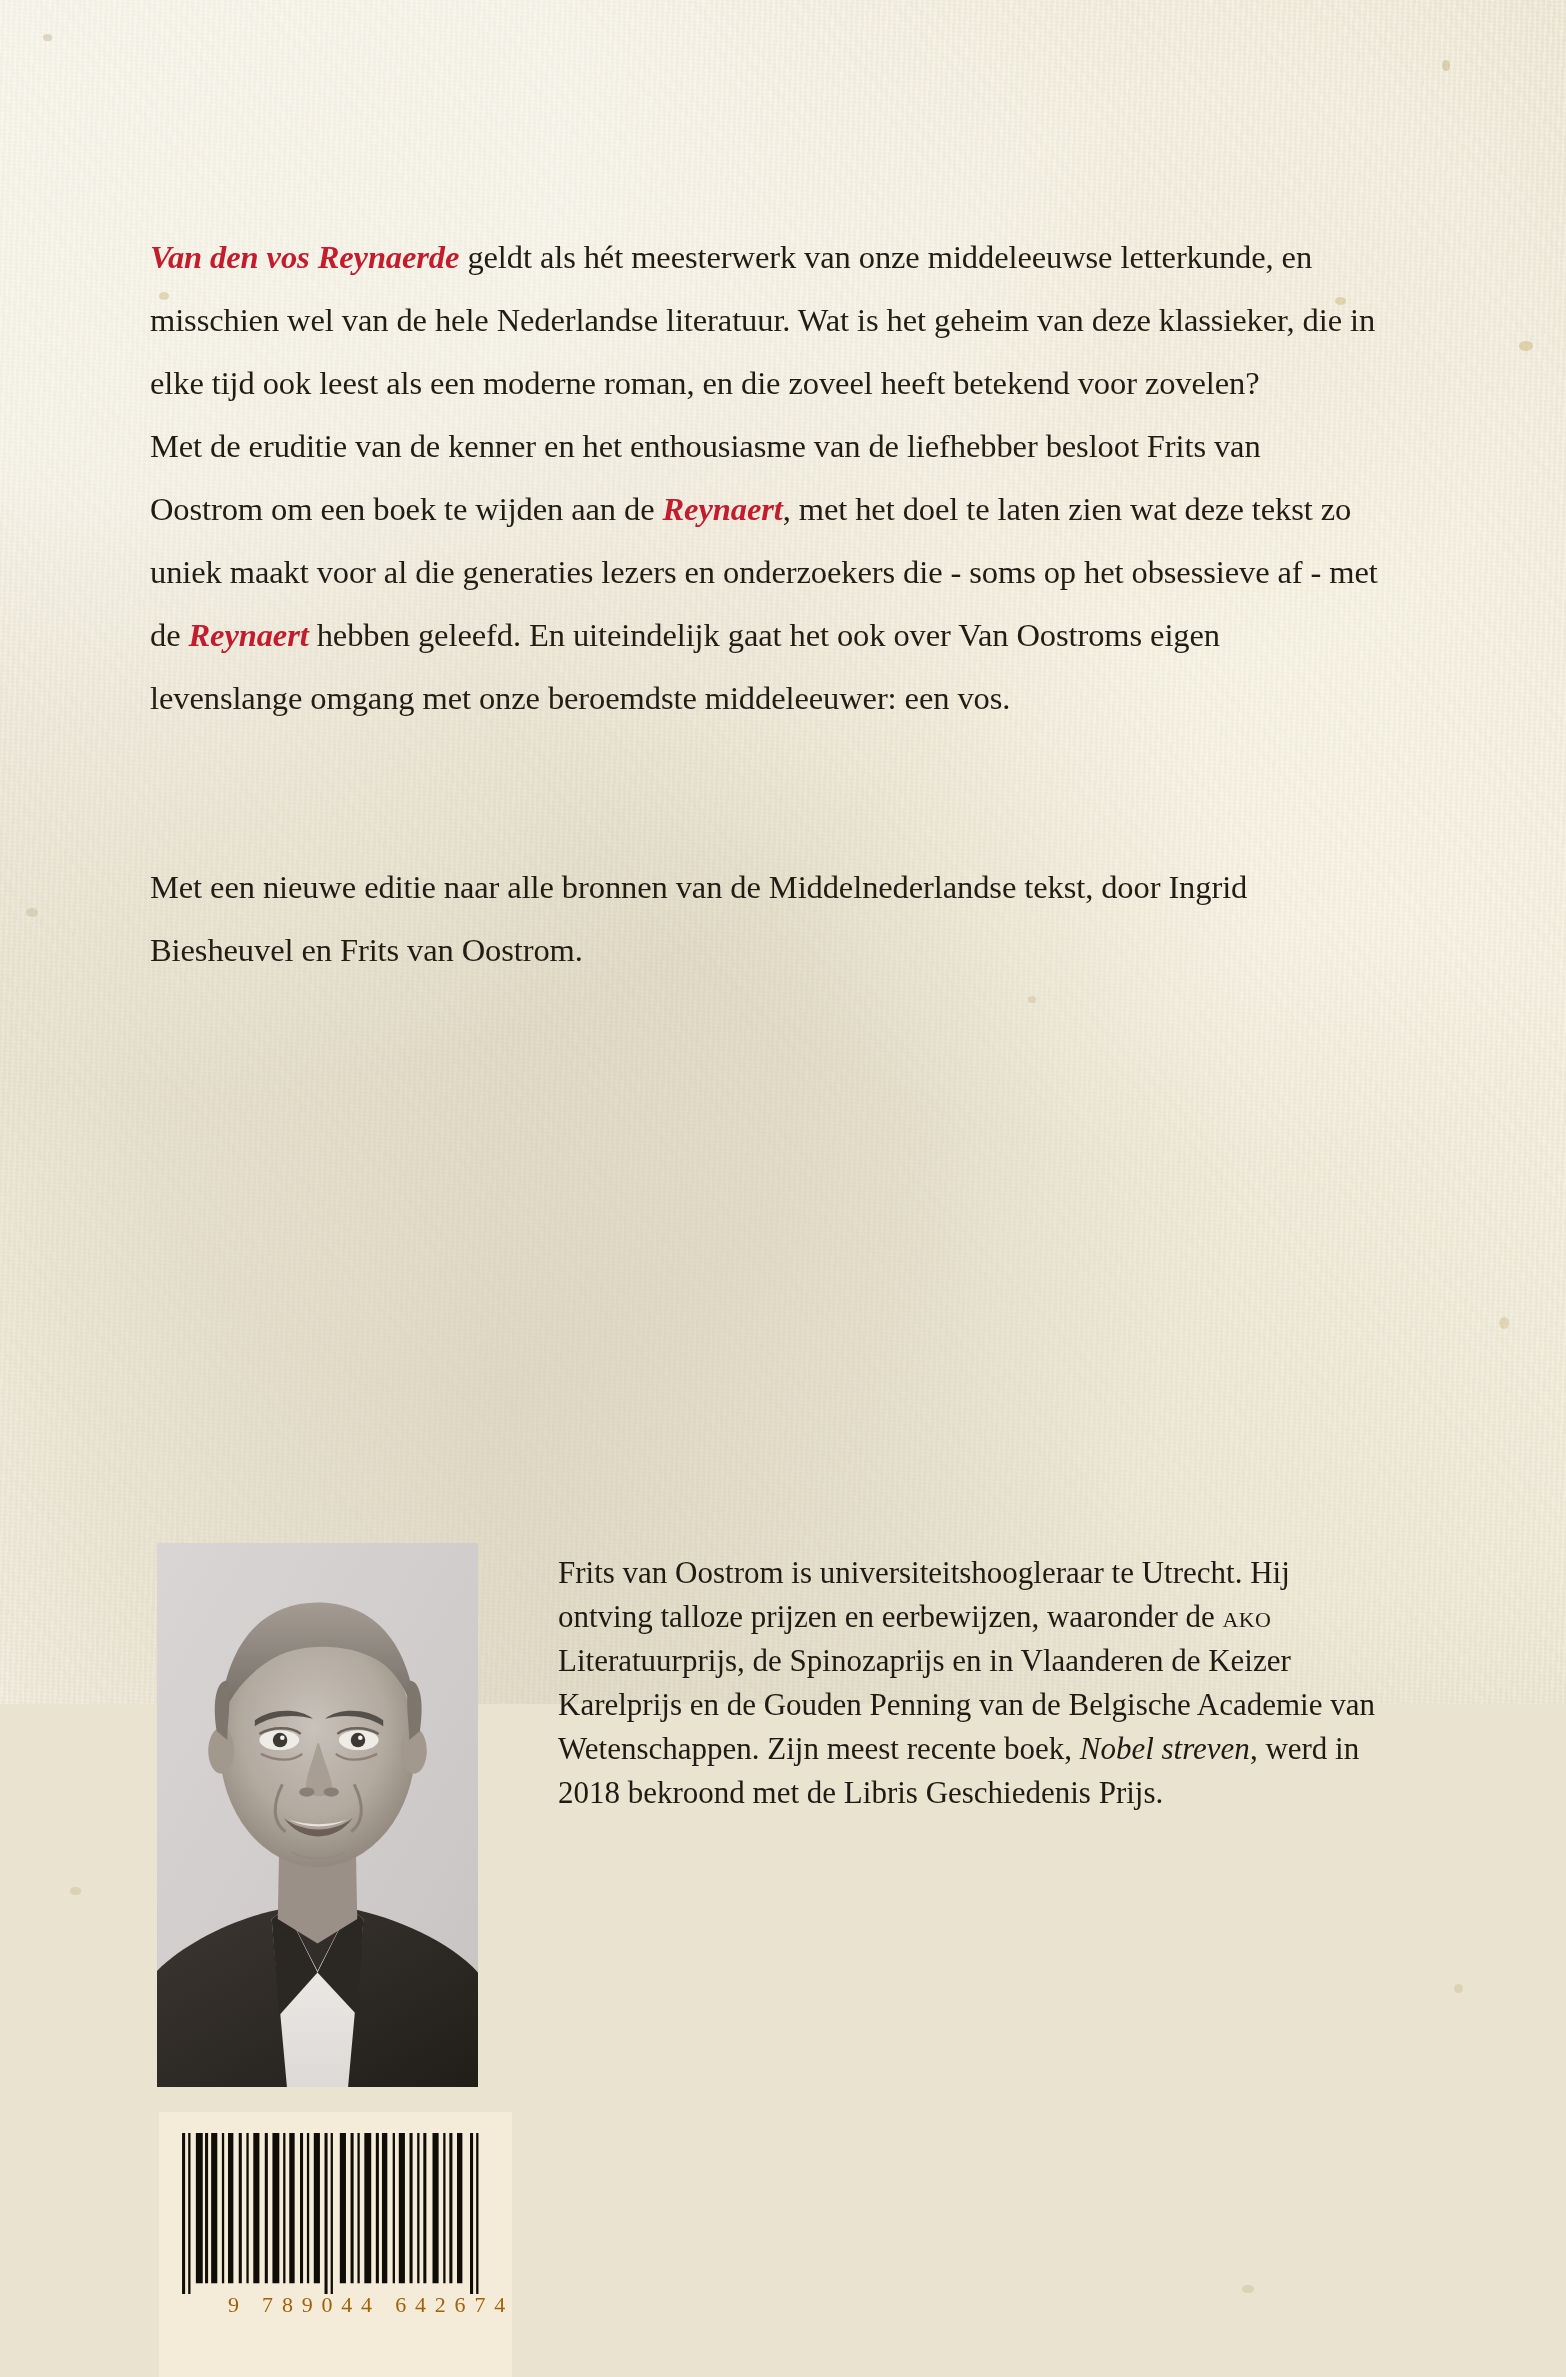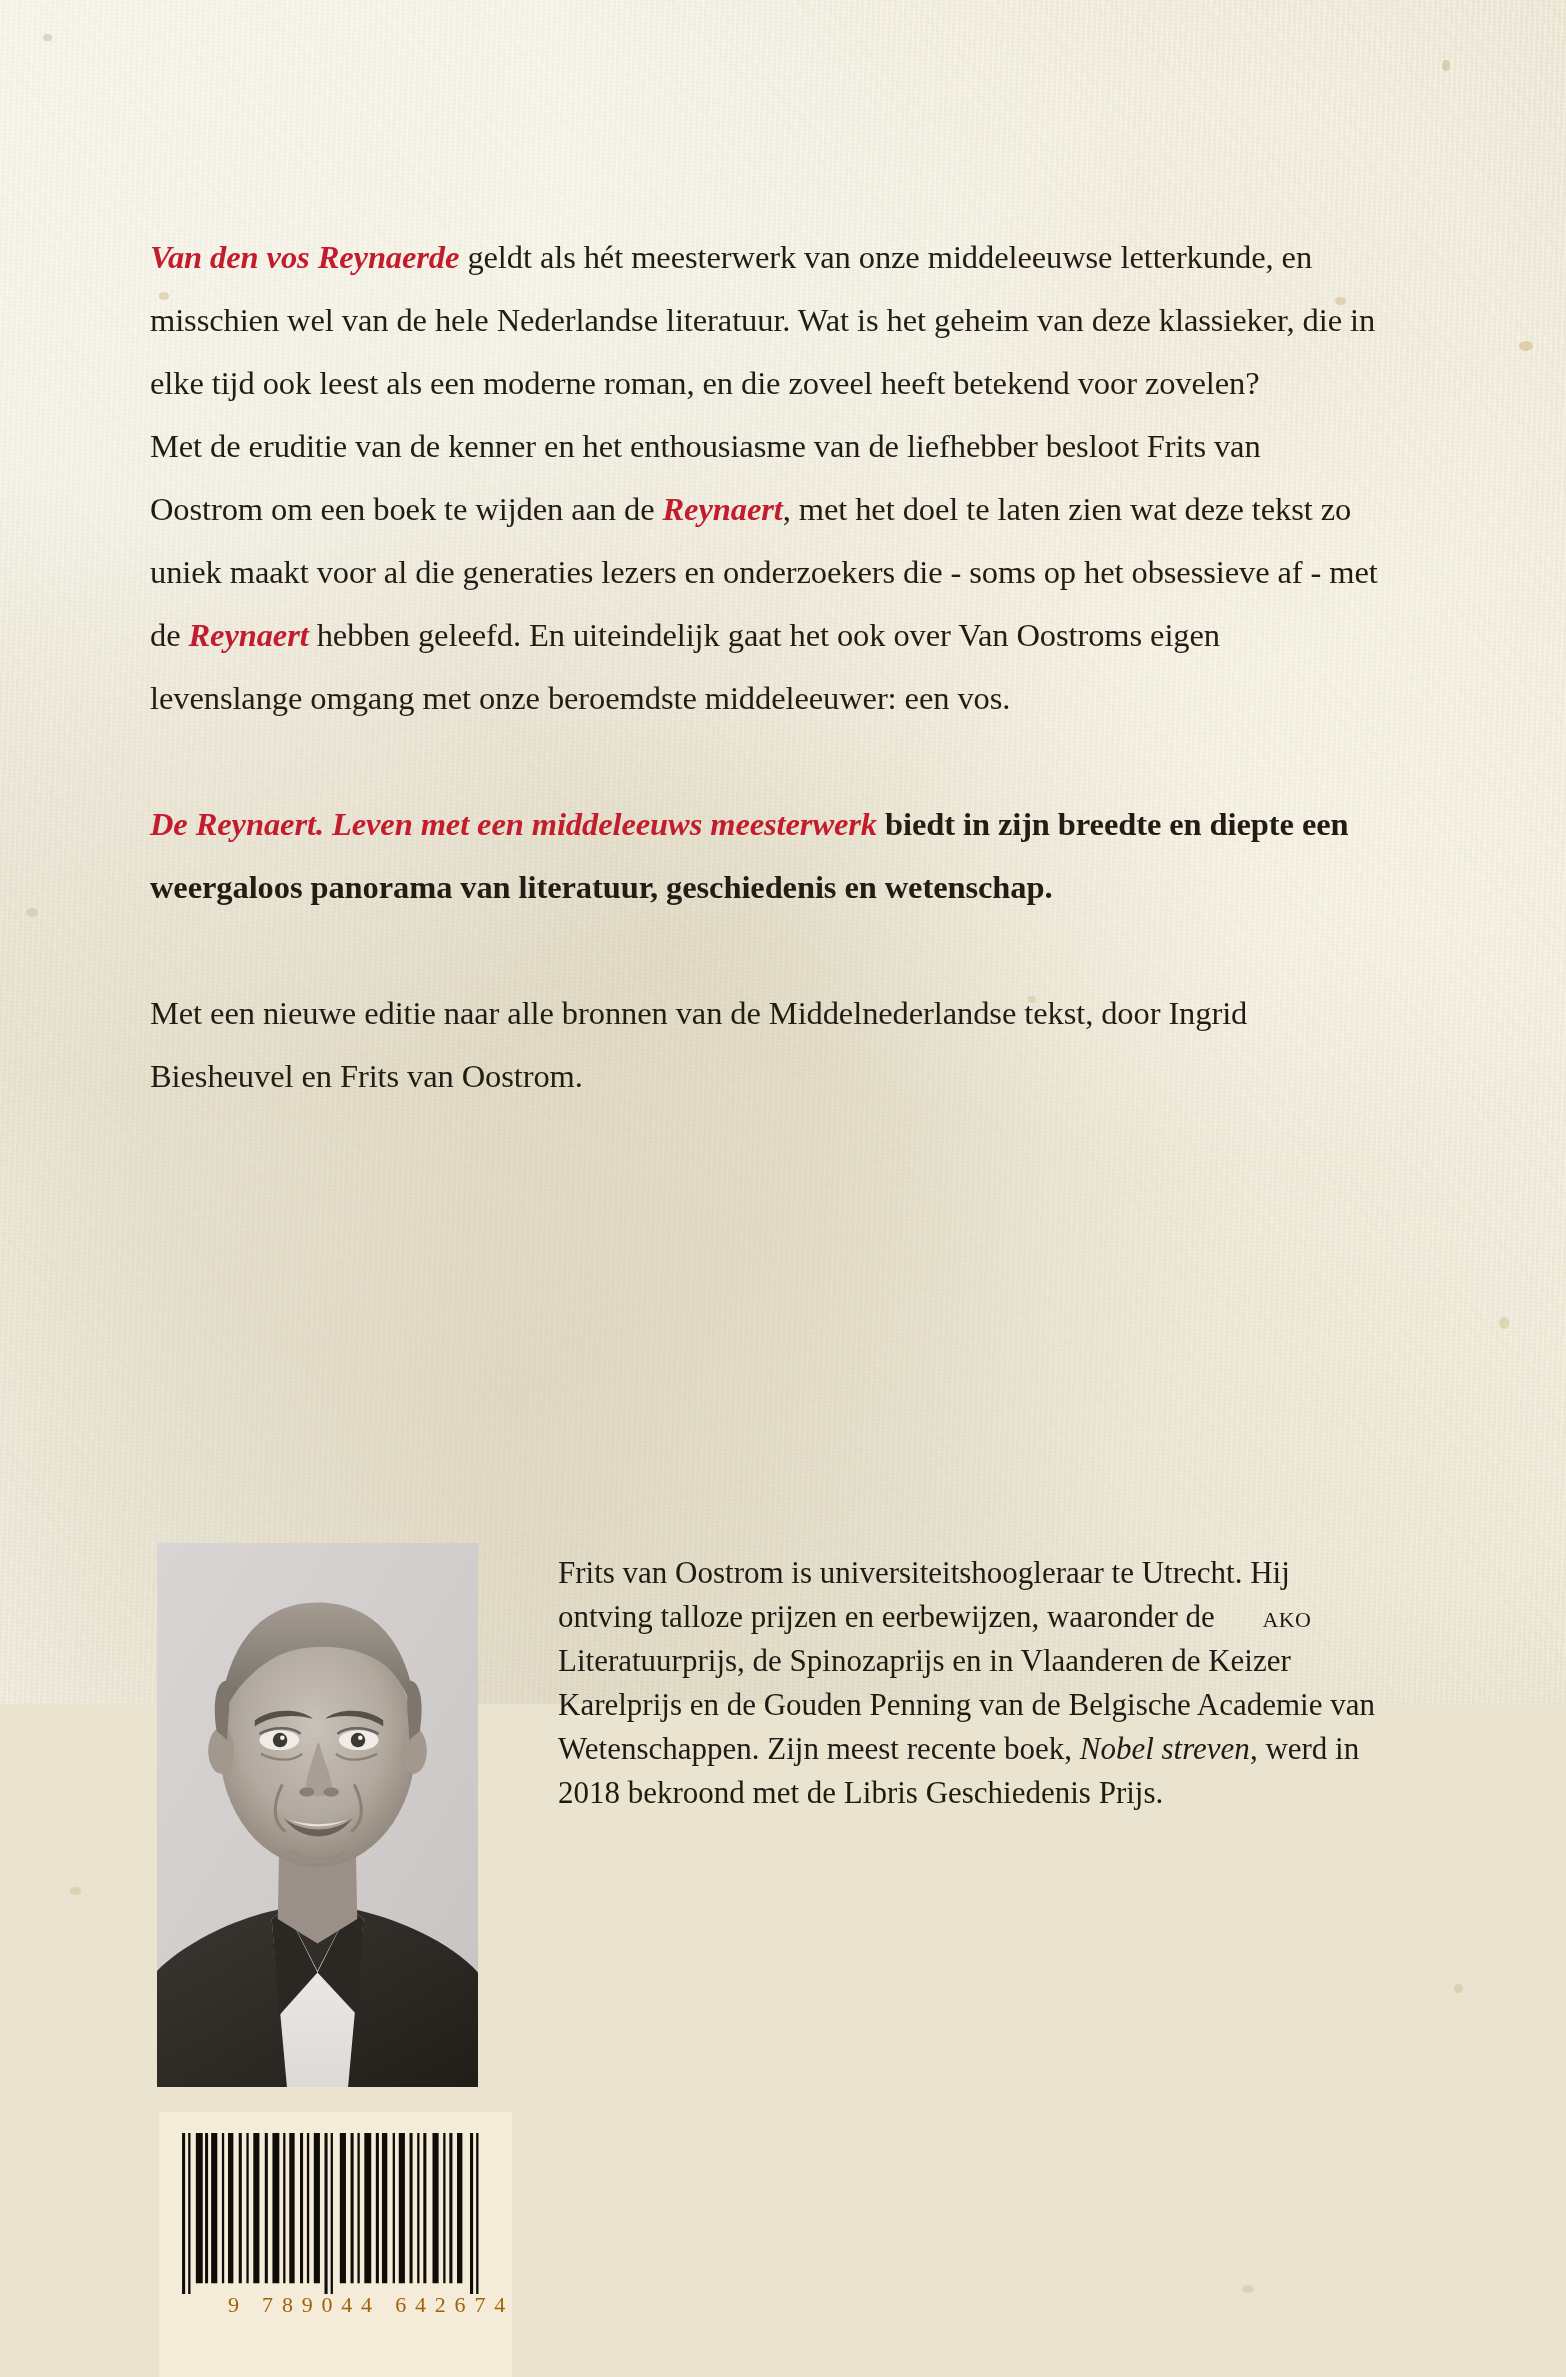--- a/index.html
+++ b/index.html
@@ -97,21 +97,20 @@
     top: 7.6px;
     width: 820px;
     font-size: 31px;
     line-height: 44px;
     color: #1f1a13;
   }
   .smallcaps {
     font-variant: small-caps;
     font-size: 1.02em;
     letter-spacing: 0.4px;
-    margin-left: 40px;
   }
 
   
   #barcode-panel {
     position: absolute;
     left: 159px;
     top: 2112px;
     width: 353px;
     height: 265px;
     background: #f4ecd9;
@@ -180,23 +179,20 @@
     <p>
       <span class="redtitle">Van den vos Reynaerde</span><span> geldt als hét meesterwerk van onze middeleeuwse letterkunde, en misschien wel van de hele Nederlandse literatuur. Wat is het geheim van deze klassieker, die in elke tijd ook leest als een moderne roman, en die zoveel heeft betekend voor zovelen?</span>
     </p>
 
     <p>
       <span>Met de eruditie van de kenner en het enthousiasme van de liefhebber besloot Frits van Oostrom om een boek te wijden aan de </span><span class="redword">Reynaert</span><span>, met het doel te laten zien wat deze tekst zo uniek maakt voor al die generaties lezers en onderzoekers die - soms op het obsessieve af - met de </span><span class="redword">Reynaert</span><span> hebben geleefd. En uiteindelijk gaat het ook over Van Oostroms eigen levenslange omgang met onze beroemdste middeleeuwer: een vos.</span>
     </p>
 
     <div class="gap"></div>
 
-    <p>
-      <span class="redtitle">De Reynaert. Leven met een middeleeuws meesterwerk</span><span class="semibold"> biedt in zijn breedte en diepte een weergaloos panorama van literatuur, geschiedenis en wetenschap.</span>
-    </p>
 
     <div class="gap"></div>
 
     <p>
       <span>Met een nieuwe editie naar alle bronnen van de Middelnederlandse tekst, door Ingrid Biesheuvel en Frits van Oostrom.</span>
     </p>
 
   </div>
 
   <div id="author-block">

